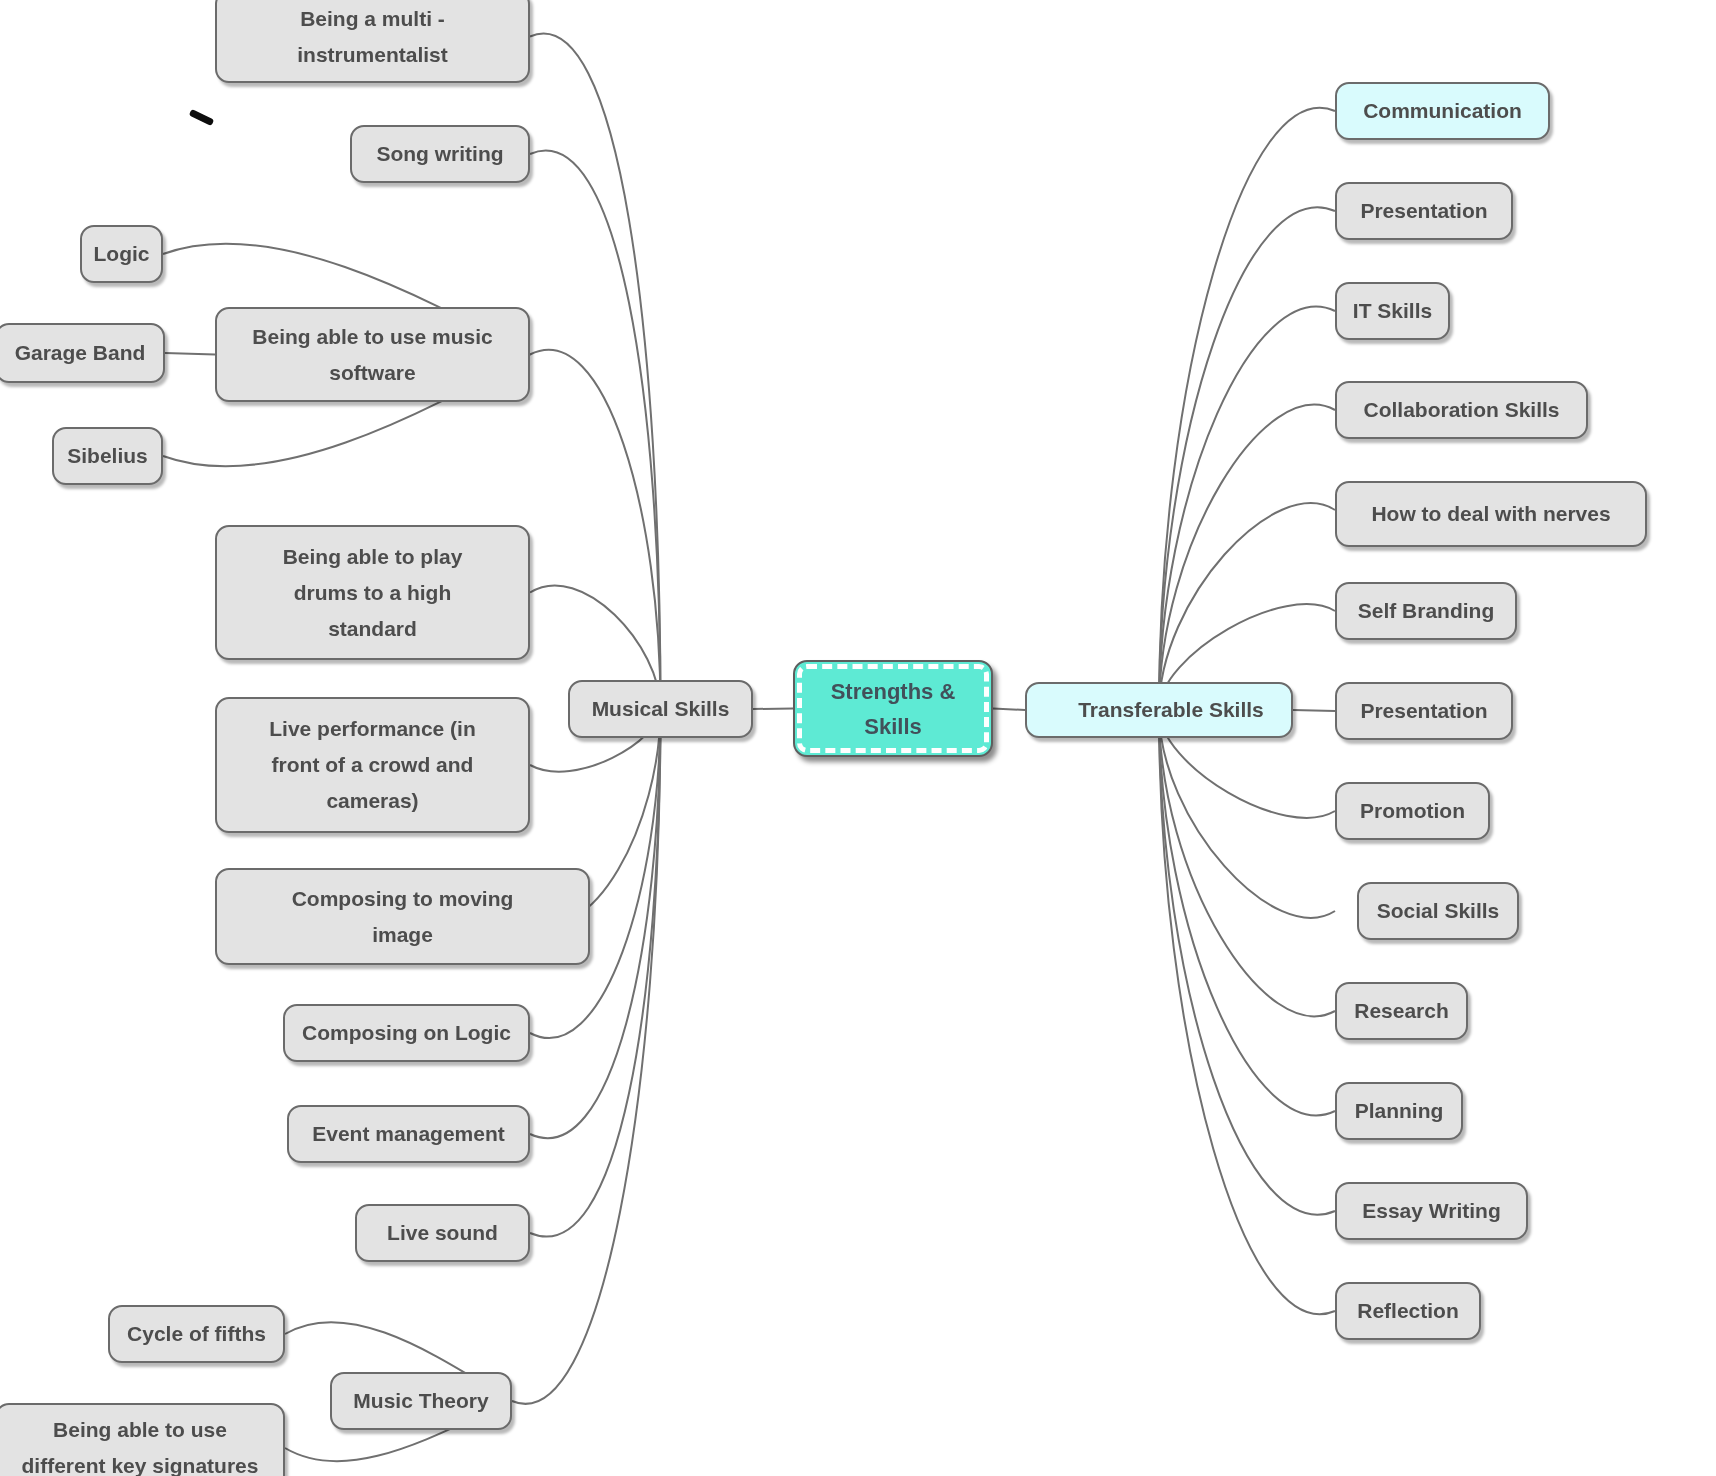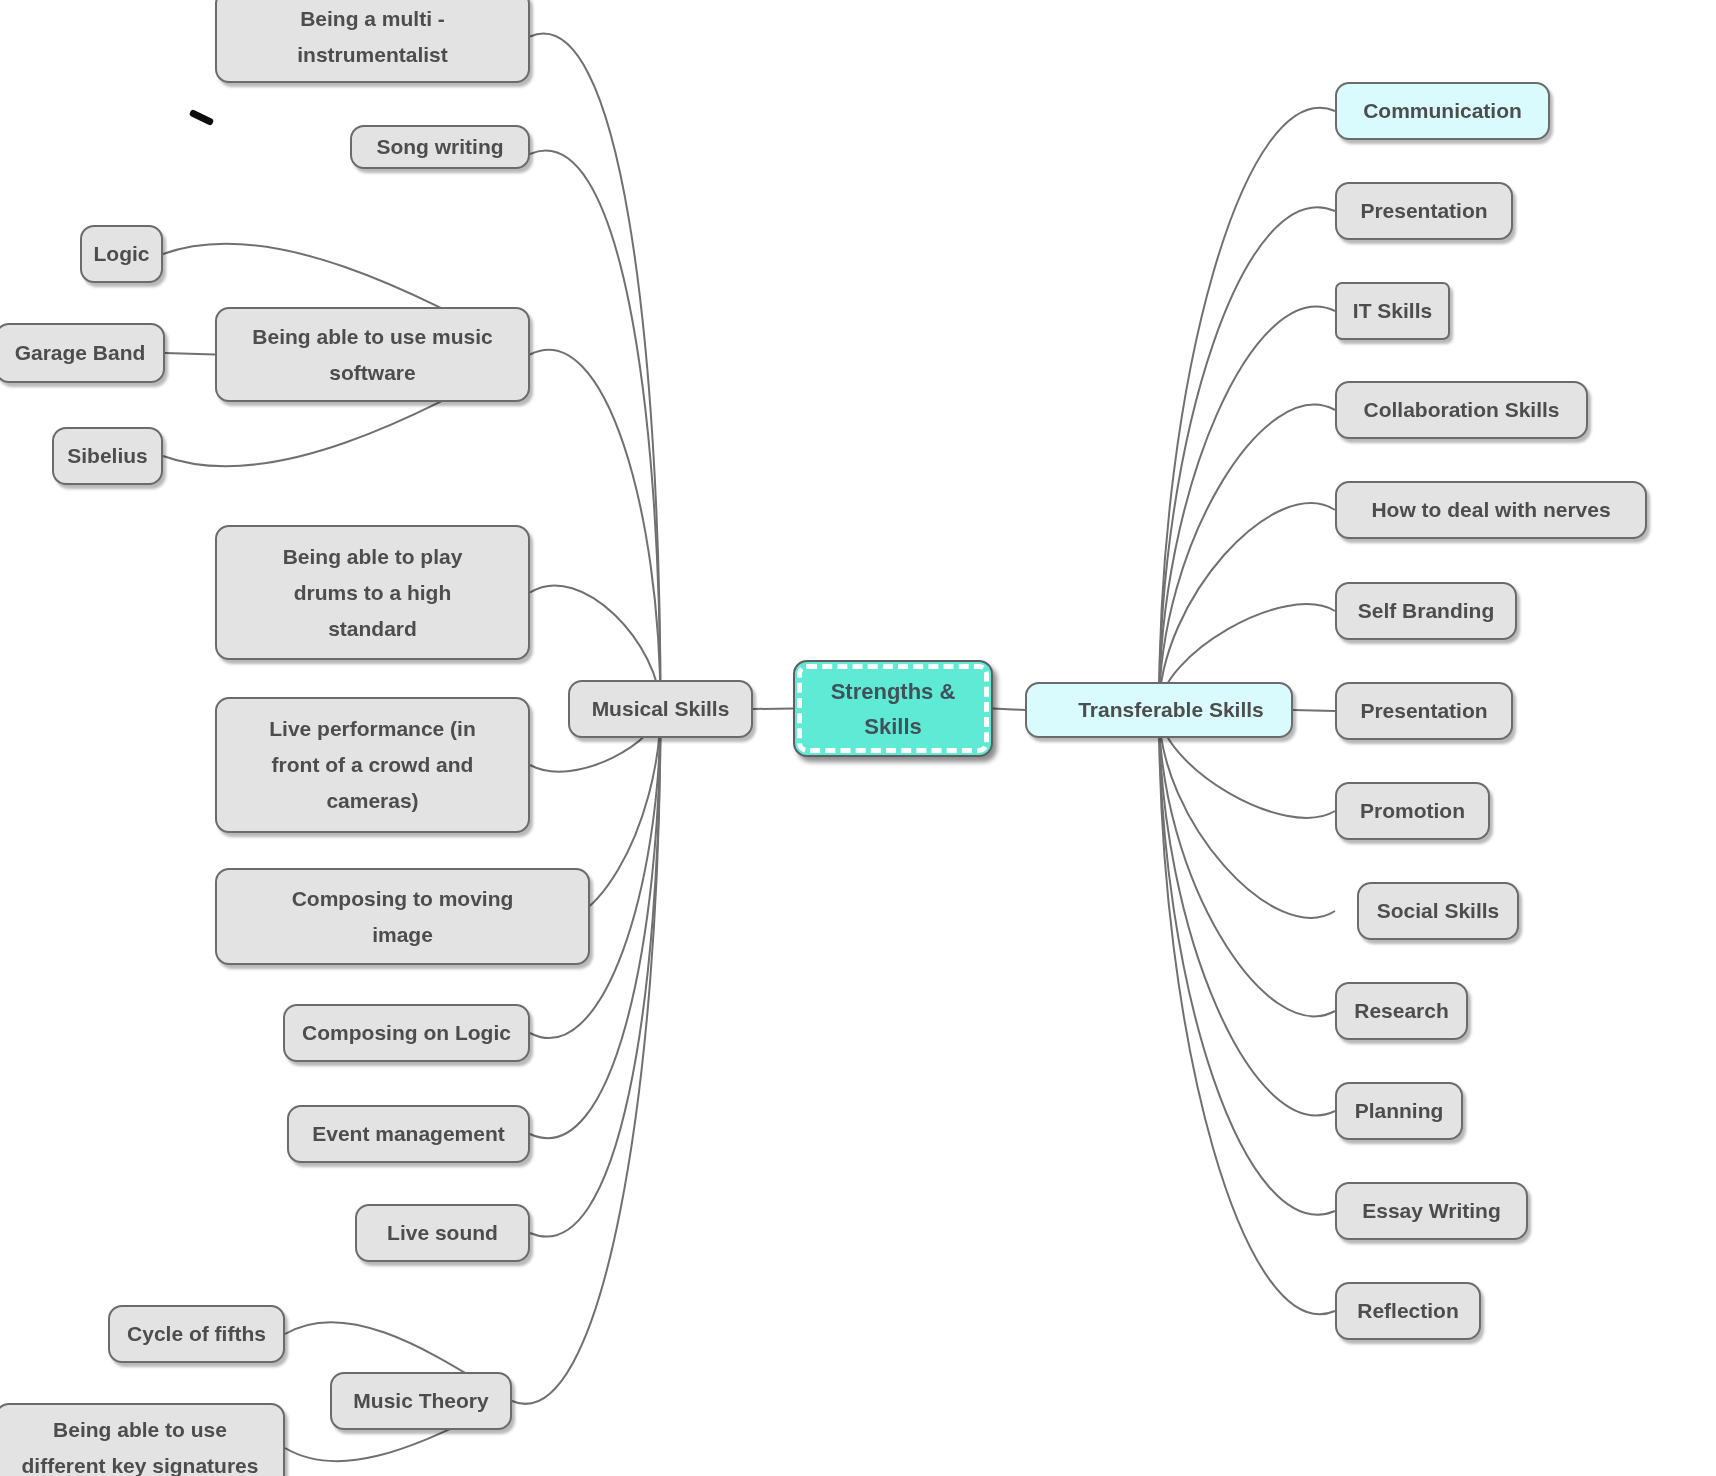--- a/index.html
+++ b/index.html
@@ -76,21 +76,21 @@
       <div class="node" style="left: 568px; top: 680px; width: 185px; height: 58px; text-align: right;">
         <span class="label">Musical Skills</span>
       </div>
       <div class="node highlight" style="left: 1025px; top: 682px; width: 268px; height: 56px; padding-left: 34px;">
         <span class="label">Transferable Skills</span>
       </div>
       <div class="node" style="left: 215px; top: -10px; width: 315px; height: 93px;">
         <span class="label">Being a multi -
 instrumentalist</span>
       </div>
-      <div class="node" style="left: 350px; top: 125px; width: 180px; height: 44px; justify-content: center;">
+      <div class="node" style="left: 350px; top: 125px; width: 180px; height: 58px; justify-content: center;">
         <span class="label">Song writing</span>
       </div>
       <div class="node" style="left: 80px; top: 225px; width: 83px; height: 58px;">
         <span class="label">Logic</span>
       </div>
       <div class="node" style="left: -5px; top: 323px; width: 170px; height: 60px;">
         <span class="label">Garage Band</span>
       </div>
       <div class="node" style="left: 215px; top: 307px; width: 315px; height: 95px;">
         <span class="label">Being able to use music
@@ -131,27 +131,27 @@
       <div class="node" style="left: -5px; top: 1403px; width: 290px; height: 90px;">
         <span class="label">Being able to use
 different key signatures</span>
       </div>
       <div class="node highlight" style="left: 1335px; top: 82px; width: 215px; height: 58px;">
         <span class="label">Communication</span>
       </div>
       <div class="node" style="left: 1335px; top: 182px; width: 178px; height: 58px;">
         <span class="label">Presentation</span>
       </div>
-      <div class="node" style="left: 1335px; top: 282px; width: 115px; height: 58px; border-radius: 7px;">
+      <div class="node" style="left: 1335px; top: 282px; width: 115px; height: 58px;">
         <span class="label">IT Skills</span>
       </div>
       <div class="node" style="left: 1335px; top: 381px; width: 253px; height: 58px;">
         <span class="label">Collaboration Skills</span>
       </div>
-      <div class="node" style="left: 1335px; top: 481px; width: 312px; height: 58px;">
+      <div class="node" style="left: 1335px; top: 481px; width: 312px; height: 66px;">
         <span class="label">How to deal with nerves</span>
       </div>
       <div class="node" style="left: 1335px; top: 582px; width: 182px; height: 58px;">
         <span class="label">Self Branding</span>
       </div>
       <div class="node" style="left: 1335px; top: 682px; width: 178px; height: 58px;">
         <span class="label">Presentation</span>
       </div>
       <div class="node" style="left: 1335px; top: 782px; width: 155px; height: 58px; text-align: right;">
         <span class="label">Promotion</span>

